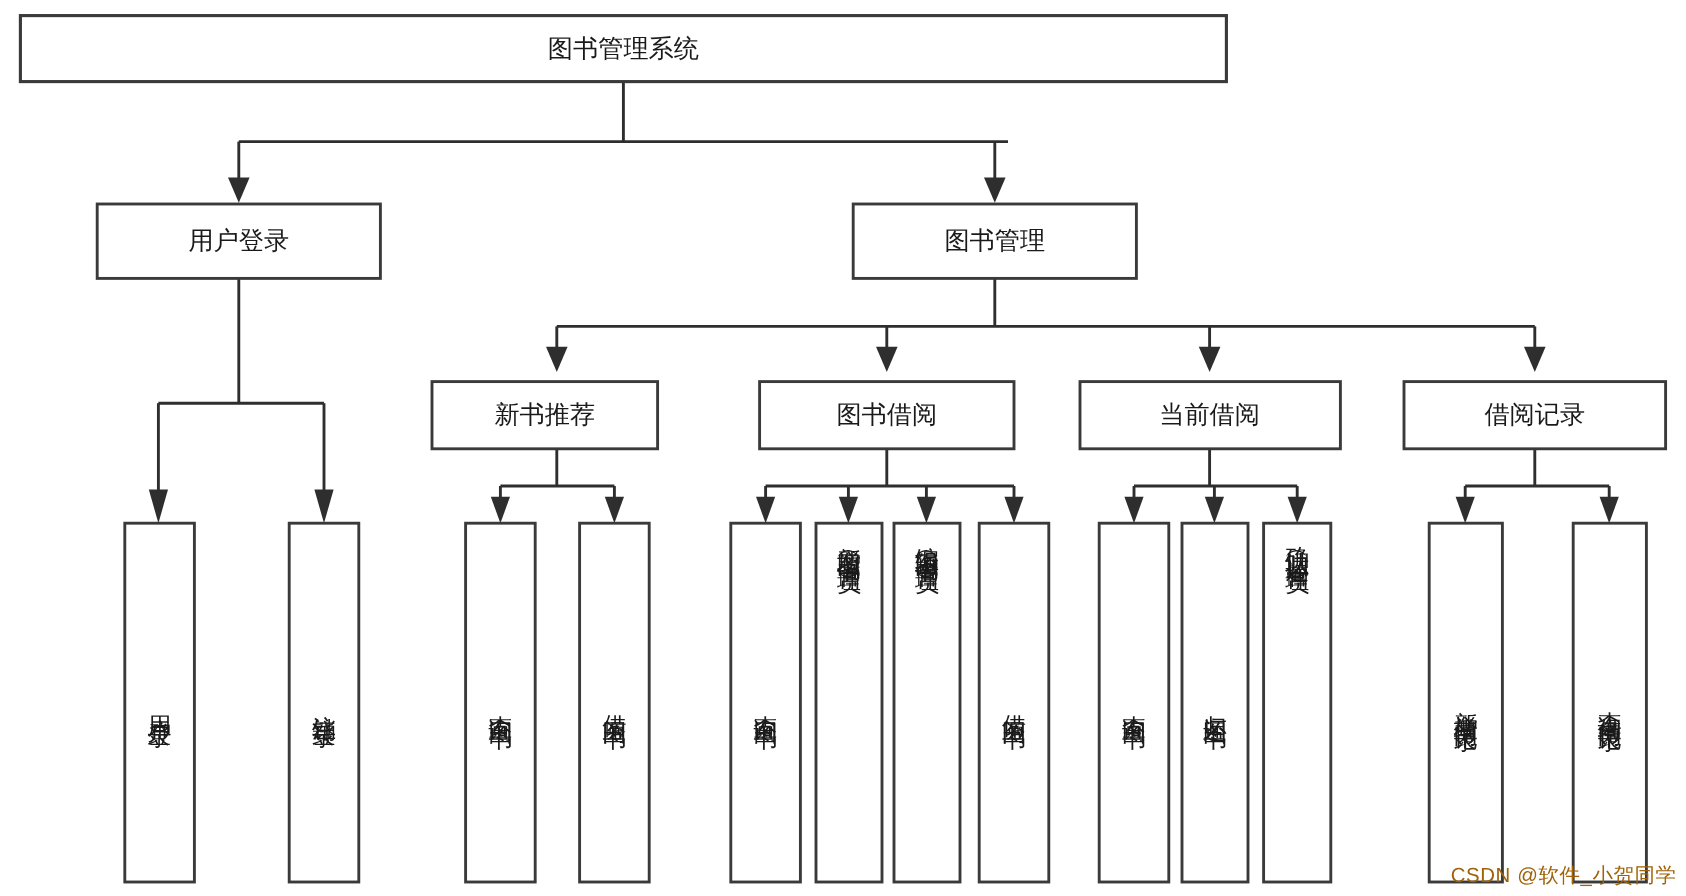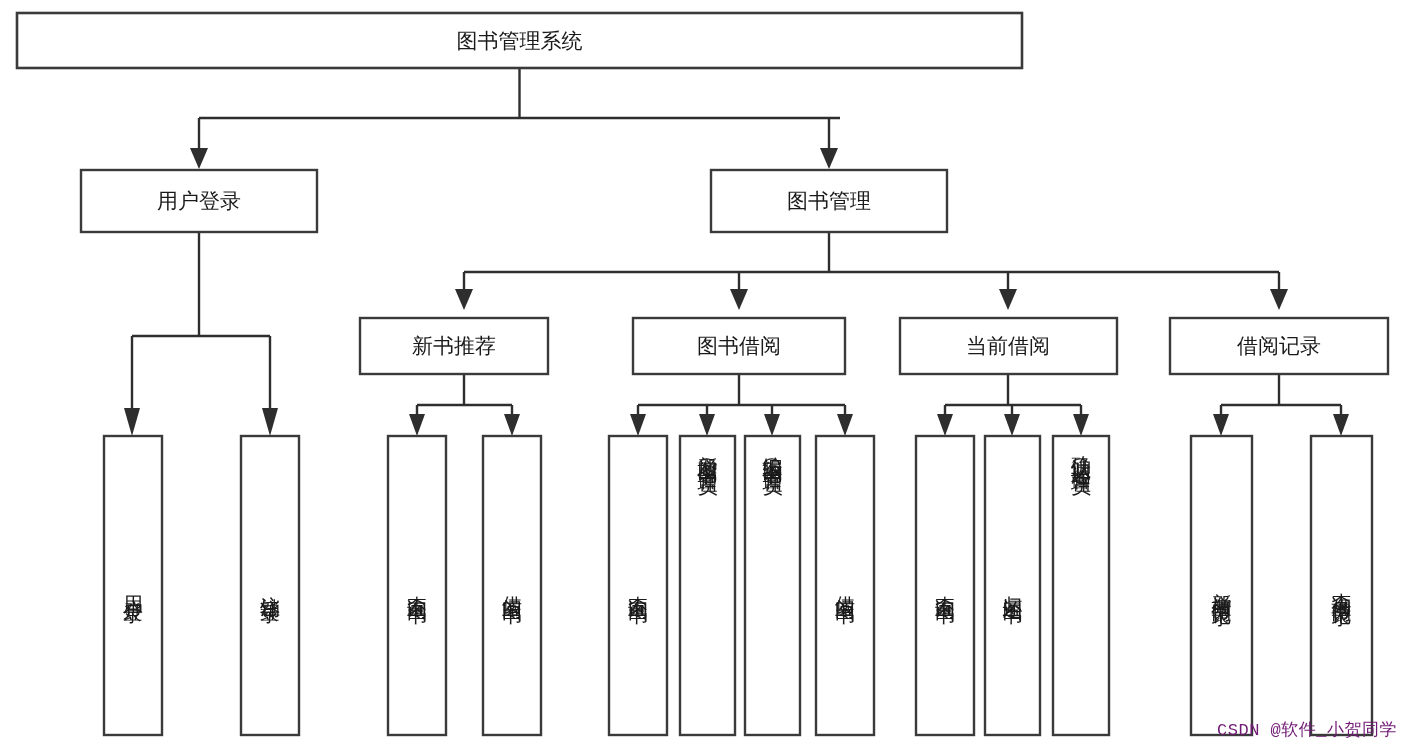--- a/index.html
+++ b/index.html
@@ -66,23 +66,23 @@
     font-size: 20px;
     line-height: 1.05;
     color: #1a1a1a;
     letter-spacing: 3px;
     white-space: nowrap;
   }
   .watermark {
     position: absolute;
     right: 8px;
     bottom: 6px;
-    font-family: Liberation Mono, monospace;
+    font-family: Liberation Sans, sans-serif;
     font-size: 17px;
-    color: #701a75;
+    color: #a16207;
     letter-spacing: 0.5px;
     white-space: nowrap;
     pointer-events: none;
   }
 </style>
 </head>
 <body>
 
 <div id="diagram-root">
 

